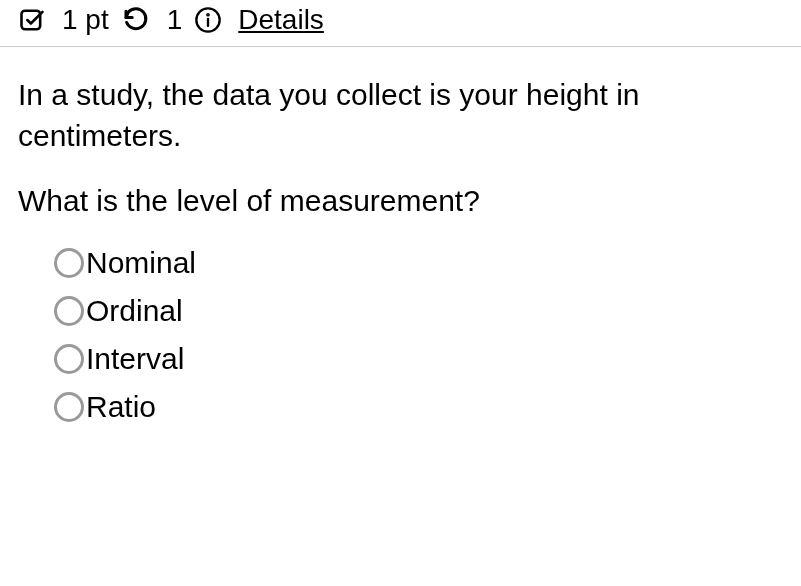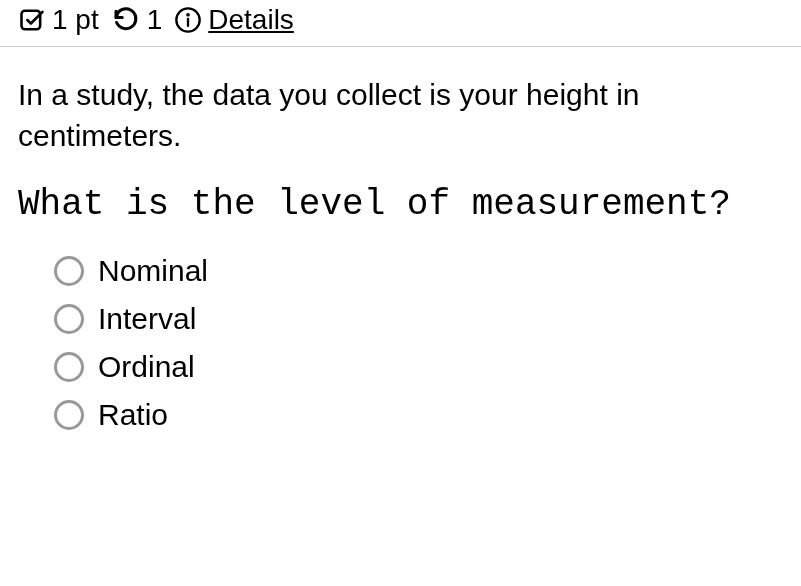--- a/index.html
+++ b/index.html
@@ -19,21 +19,21 @@
     .header {
       display: flex;
       align-items: center;
       gap: 12px;
       padding: 4px 18px 10px 18px;
       border-bottom: 1px solid #ccc;
     }
     .header-item {
       display: flex;
       align-items: center;
-      gap: 6px;
+      gap: 16px;
     }
     .icon {
       display: inline-flex;
       align-items: center;
       justify-content: center;
     }
     .icon svg {
       display: block;
     }
     .pt-text, .attempts-text {
@@ -48,32 +48,31 @@
     }
     .content {
       padding: 28px 18px 0 18px;
     }
     .prompt {
       font-size: 30px;
       line-height: 1.35;
       margin-bottom: 25px;
     }
     .sub-question {
-      font-size: 36px;
+      font-size: 30px;
       line-height: 1.35;
       margin-bottom: 24px;
-      font-family: Liberation Mono, monospace;
     }
     .options {
       padding-left: 36px;
     }
     .option {
       display: flex;
       align-items: center;
-      gap: 14px;
+      gap: 2px;
       margin-bottom: 14px;
       cursor: pointer;
     }
     .radio-circle {
       width: 30px;
       height: 30px;
       border: 3px solid #999;
       border-radius: 50%;
       flex-shrink: 0;
     }
@@ -118,24 +117,24 @@
 <div class="content">
   <p class="prompt">In a study, the data you collect is your height in centimeters.</p>
   <p class="sub-question">What is the level of measurement?</p>
   <div class="options">
     <div class="option">
       <span class="radio-circle"></span>
       <span class="option-label">Nominal</span>
     </div>
     <div class="option">
       <span class="radio-circle"></span>
-      <span class="option-label">Interval</span>
+      <span class="option-label">Ordinal</span>
     </div>
     <div class="option">
       <span class="radio-circle"></span>
-      <span class="option-label">Ordinal</span>
+      <span class="option-label">Interval</span>
     </div>
     <div class="option">
       <span class="radio-circle"></span>
       <span class="option-label">Ratio</span>
     </div>
   </div>
 </div>
 
 </body></html>

